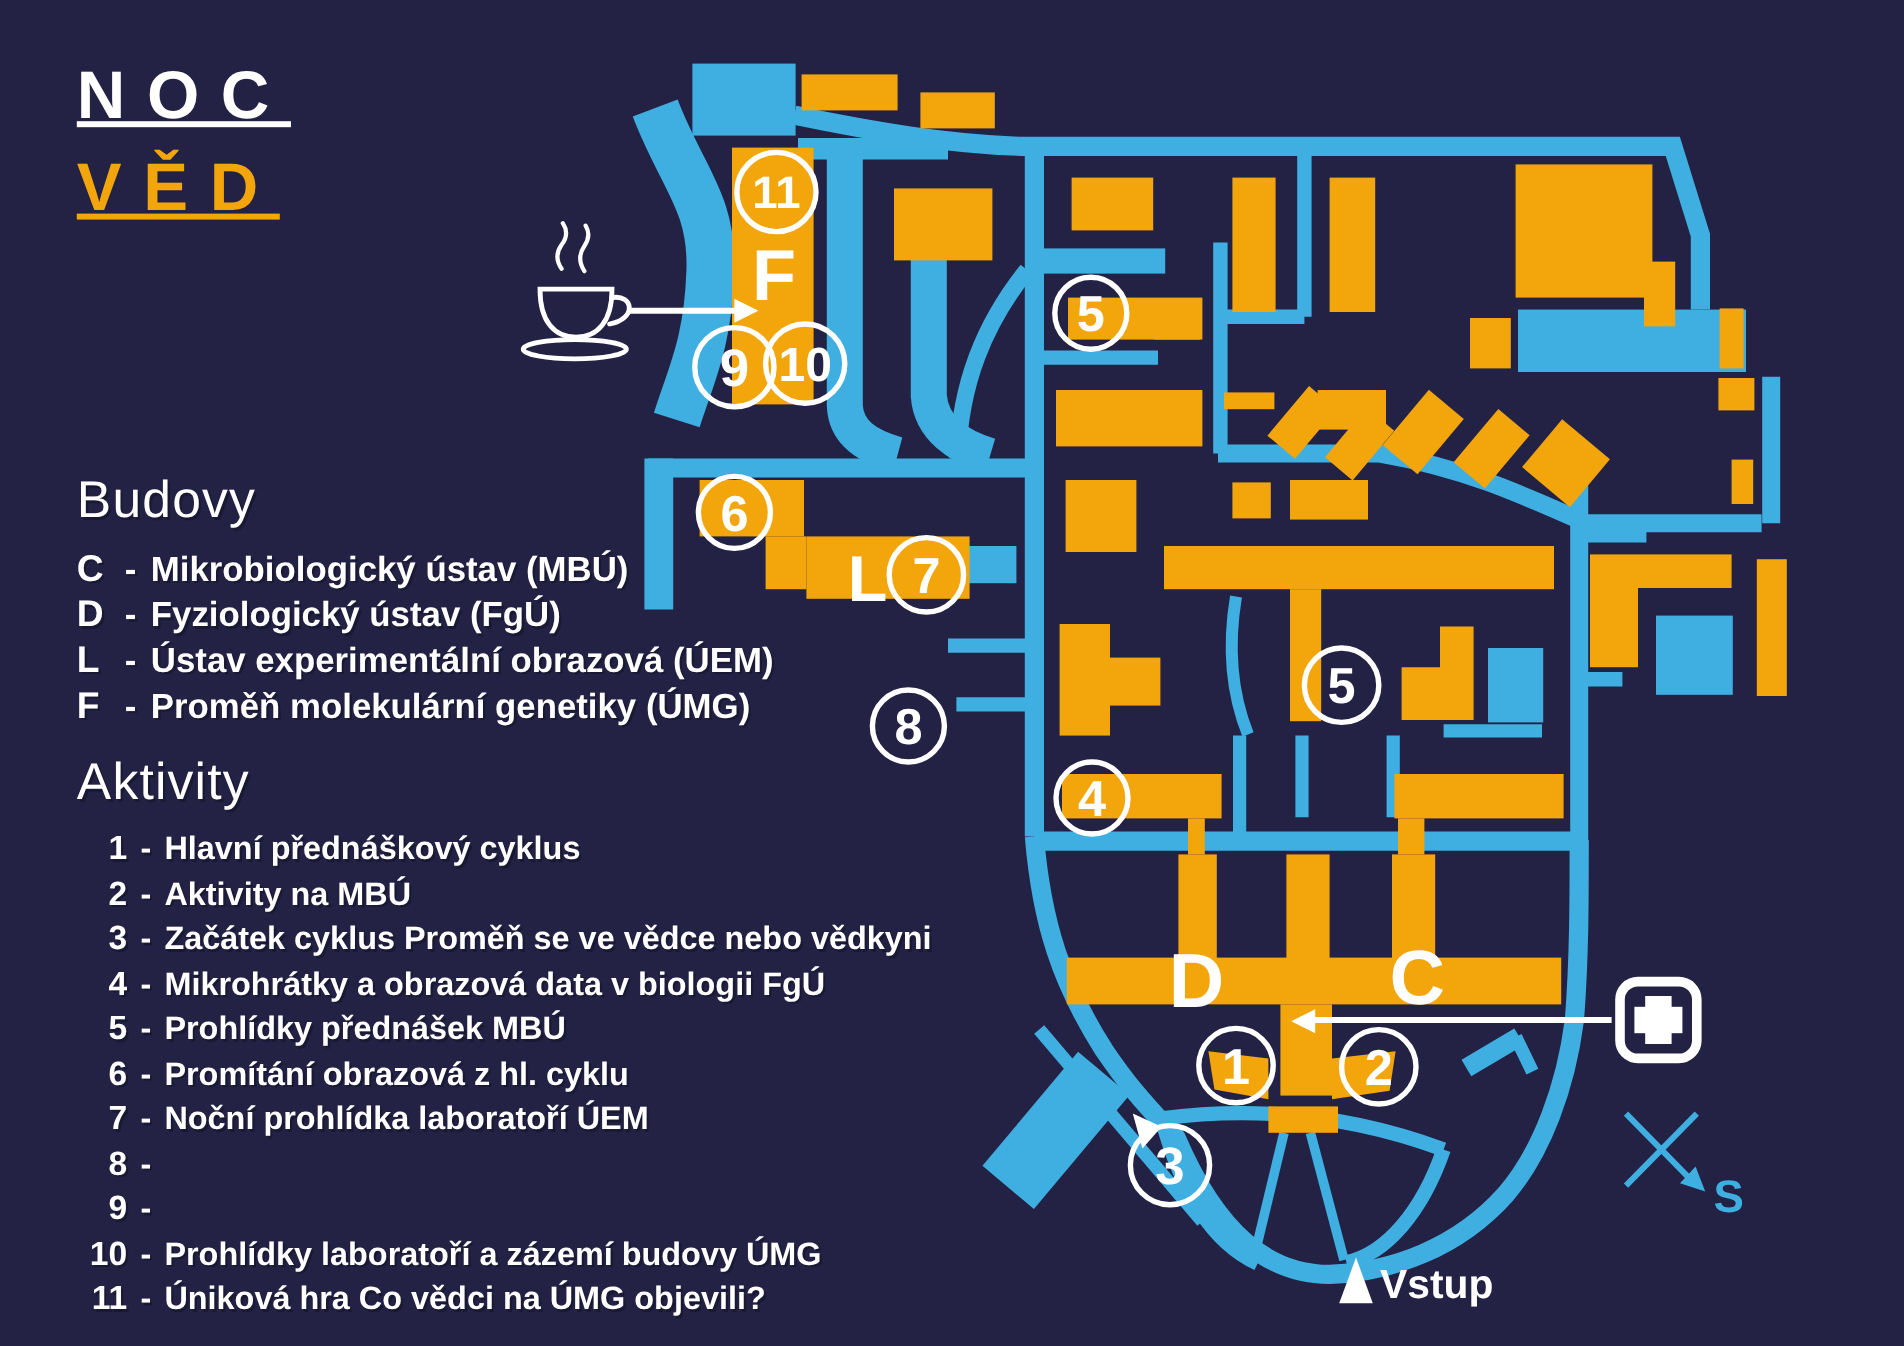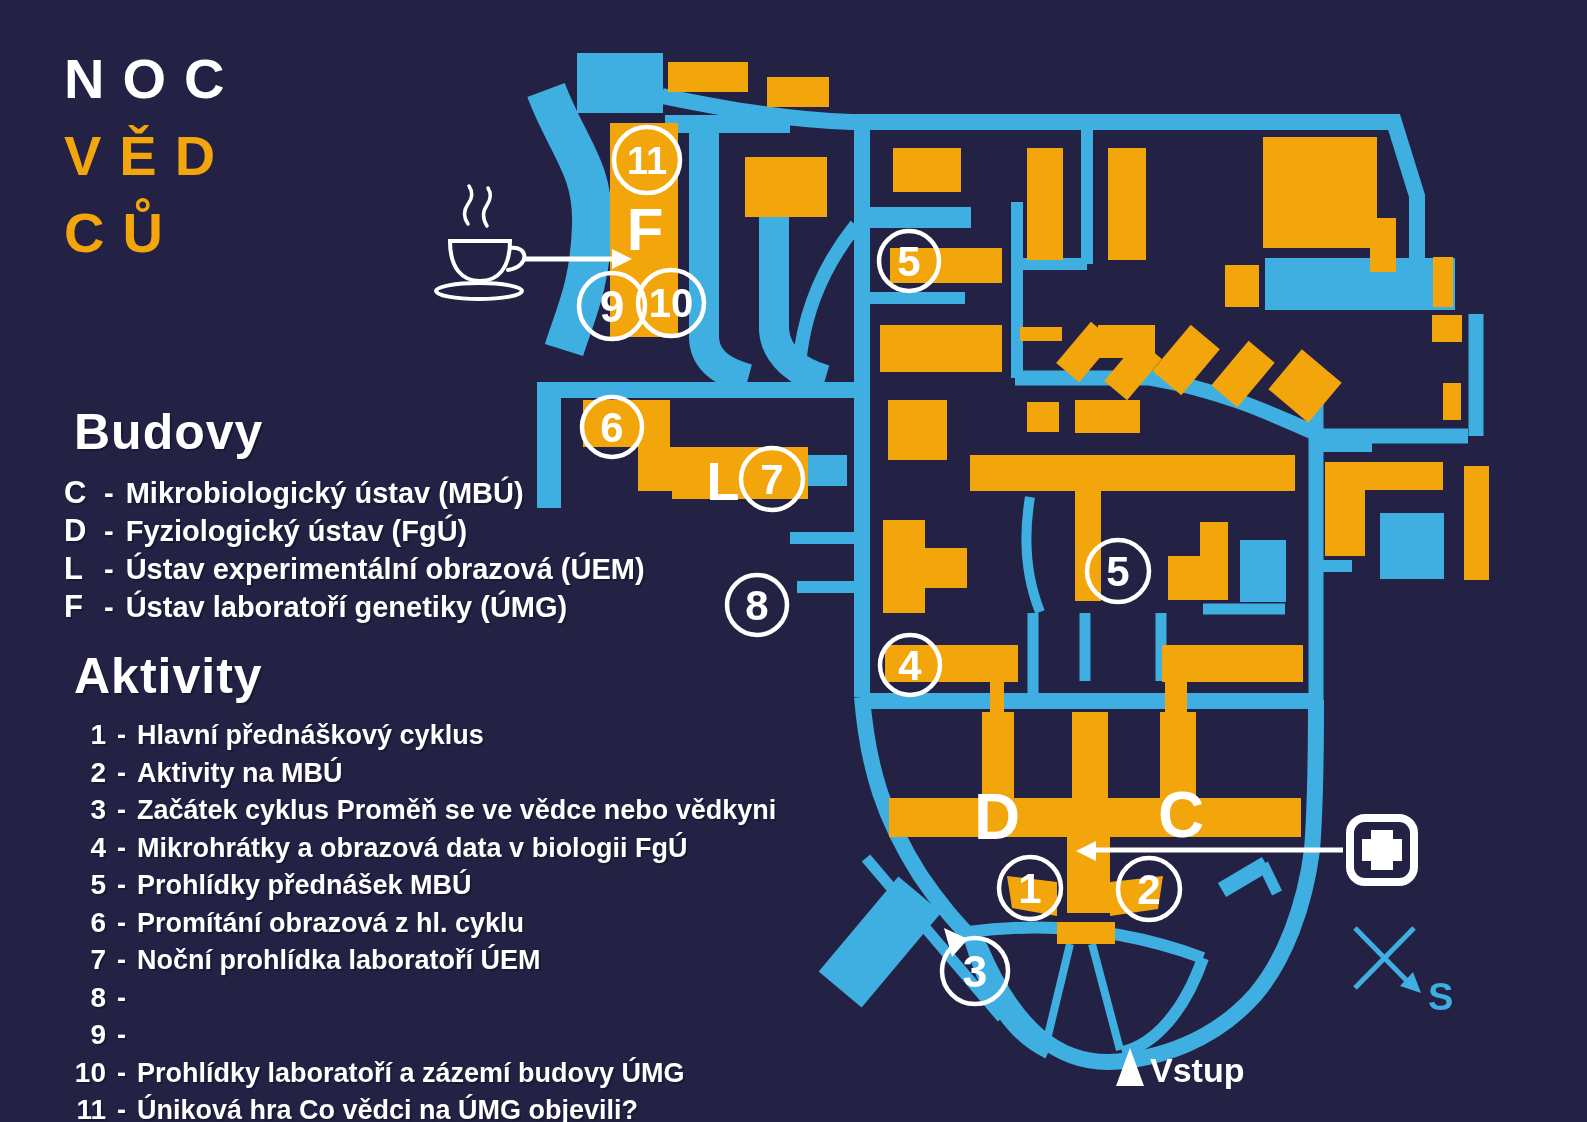--- a/index.html
+++ b/index.html
@@ -20,24 +20,24 @@
   .road{stroke:var(--blue);fill:none;}
   .plaza{fill:var(--blue);stroke:none;}
   .bldg{fill:var(--orange);stroke:none;}
   .anno{stroke:var(--white);fill:none;}
   .logo{
     position:absolute;left:64px;top:40px;
     font-weight:800;font-size:56px;line-height:77px;letter-spacing:18px;
     color:var(--white);
   }
   .logo .l2,.logo .l3{color:var(--orange);}
-  .logo div{white-space:nowrap;}
+  .logo div{white-space:nowrap;text-decoration:underline;}
   .legend{position:absolute;left:64px;top:393px;width:790px;color:var(--white);}
   .legend h2{
-    margin:10px;font-size:50px;font-weight:700;letter-spacing:1px;
+    margin:0;font-size:43px;font-weight:400;letter-spacing:1px;
     text-shadow:2px 2px 0 rgba(0,0,0,.25);
   }
   ul.b-list,ol.a-list{list-style:none;margin:14px 0 0 0;padding:0;}
   ul.b-list li{
     display:flex;align-items:baseline;height:38px;
     font-size:29px;font-weight:700;text-shadow:2px 2px 0 rgba(0,0,0,.25);
   }
   ul.b-list .key{width:28px;font-size:31px;}
   ul.b-list .dash{margin:0 12px;}
   .legend h2.akt{margin-top:20px;}
@@ -265,21 +265,20 @@
         <text class="map-letter" x="645" y="228" dy="0.36em" font-size="60">F</text>
         <text class="map-letter" x="723" y="481" dy="0.36em" font-size="54">L</text>
         <text class="map-letter" x="997" y="816" dy="0.36em" font-size="64">D</text>
         <text class="map-letter" x="1181" y="814" dy="0.36em" font-size="64">C</text>
       </g>
   </svg>
 
   <div class="logo">
     <div class="l1">NOC</div>
     <div class="l2">VĚD</div>
-    <div class="l3">CŮ</div>
   </div>
 
   <div class="legend">
     <h2>Budovy</h2>
     <ul class="b-list" id="buildings-list">
         <li>
           <span class="key">C</span>
           <span class="dash">-</span>
           <span class="name">Mikrobiologický ústav (MBÚ)</span>
         </li>
@@ -289,21 +288,21 @@
           <span class="name">Fyziologický ústav (FgÚ)</span>
         </li>
         <li>
           <span class="key">L</span>
           <span class="dash">-</span>
           <span class="name">Ústav experimentální obrazová (ÚEM)</span>
         </li>
         <li>
           <span class="key">F</span>
           <span class="dash">-</span>
-          <span class="name">Ústav laboratoří genetiky (ÚMG)</span>
+          <span class="name">Proměň molekulární genetiky (ÚMG)</span>
         </li>
       </ul>
     <h2 class="akt">Aktivity</h2>
     <ol class="a-list" id="activities-list">
         <li>
           <span class="num">1</span>
           <span class="dash">-</span>
           <span class="name">Hlavní přednáškový cyklus</span>
         </li>
         <li>

